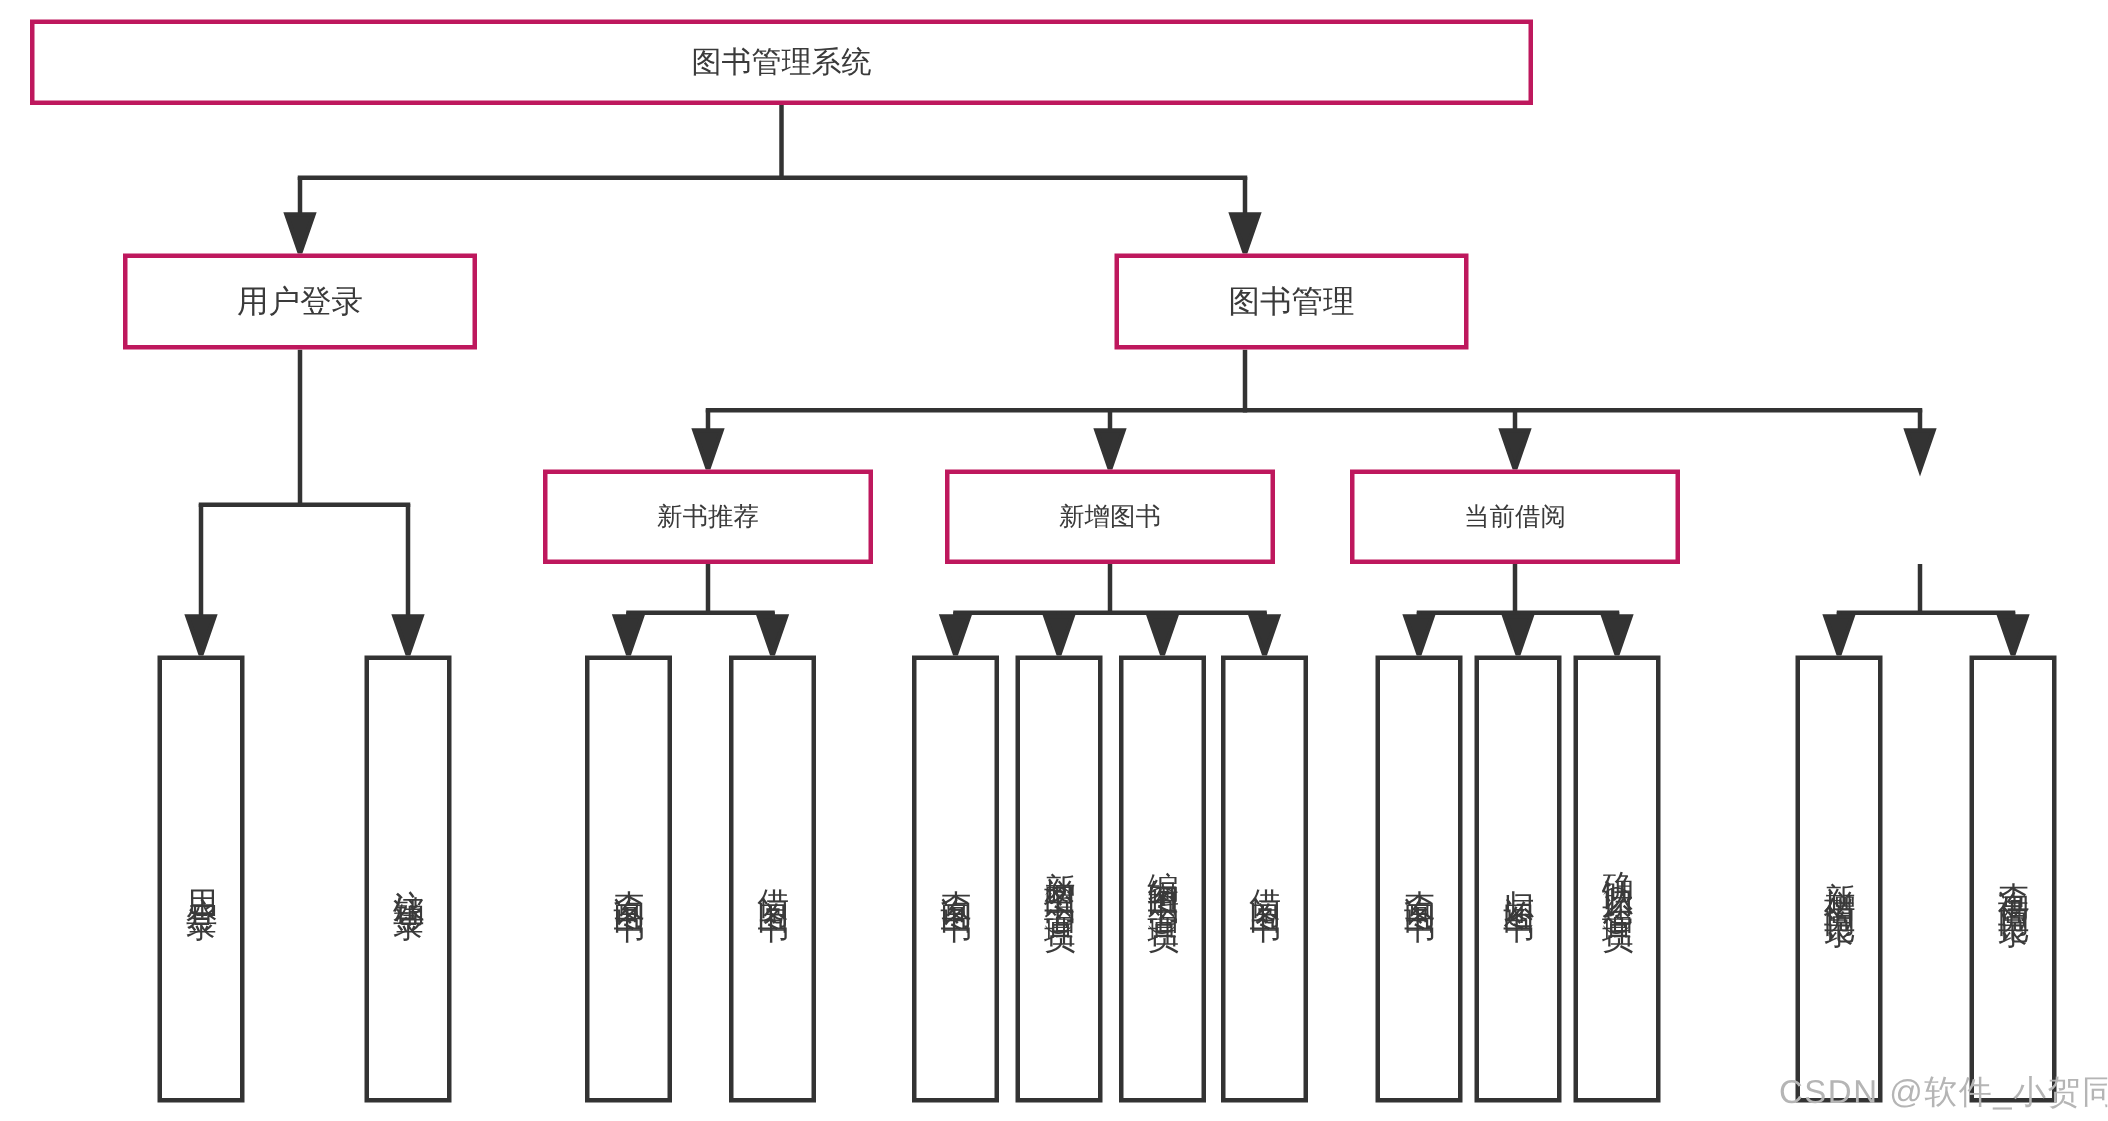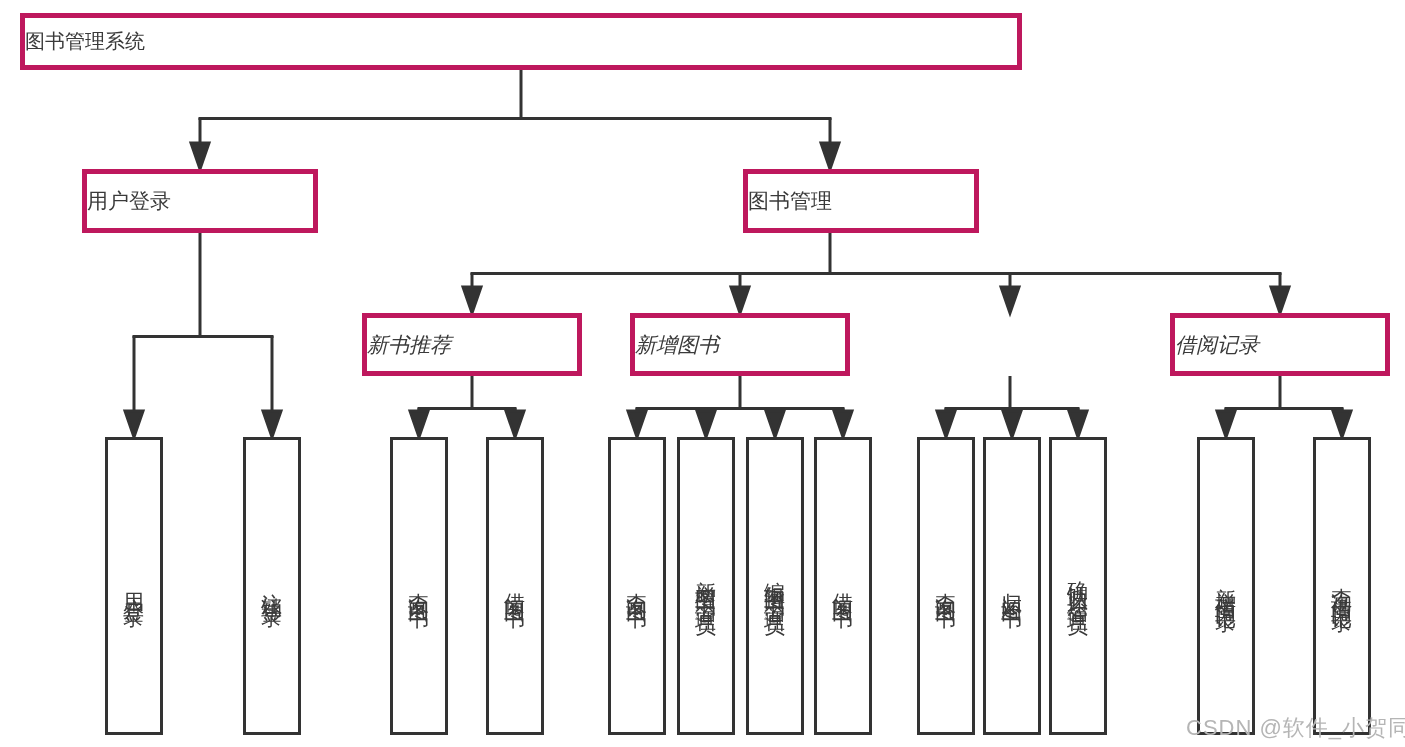--- a/index.html
+++ b/index.html
@@ -7,30 +7,30 @@
     position: relative;
     width: 1405px; height: 747px;
     background: #ffffff;
     font-family: "Liberation Sans", "DejaVu Sans", sans-serif;
     overflow: hidden;
   }
   .connectors { position: absolute; left: 0; top: 0; z-index: 1; }
   .node {
     position: absolute;
     box-sizing: border-box;
-    border: 5px solid #be185d;
+    border: 3px solid #be185d;
     background: #ffffff;
-    display: flex; align-items: center; justify-content: flex-start;
+    display: flex; align-items: center; justify-content: center;
     color: #3a3a3a;
     z-index: 2;
     font-weight: 500;
   }
   .root-box   { left: 20px;  top: 13px;  width: 1002px; height: 57px; font-size: 20px; }
   .l2-box     { top: 169px; width: 236px; height: 64px; font-size: 21px; }
-  .l3-box     { top: 313px; width: 220px; height: 63px; font-size: 21px; font-style: italic; }
+  .l3-box     { top: 313px; width: 220px; height: 63px; font-size: 17px; }
   .leaf {
     position: absolute;
     top: 437px; width: 58px; height: 298px;
     box-sizing: border-box;
     border: 3px solid #333333;
     background: #ffffff;
     display: flex; align-items: center; justify-content: center;
     z-index: 2;
   }
   .vtext {
@@ -129,22 +129,22 @@
   <div class="node l2-box" style="left:743px">
     <span>图书管理</span>
   </div>
 
   <div class="node l3-box" style="left:362px">
     <span>新书推荐</span>
   </div>
   <div class="node l3-box" style="left:630px">
     <span>新增图书</span>
   </div>
-  <div class="node l3-box" style="left:1170px">
-    <span>借阅记录</span>
+  <div class="node l3-box" style="left:900px">
+    <span>当前借阅</span>
   </div>
 
   <div class="leaf" style="left:105px">
     <span class="vtext">用户登录</span>
   </div>
   <div class="leaf" style="left:243px">
     <span class="vtext">注销登录</span>
   </div>
 
   <div class="leaf" style="left:390px">

